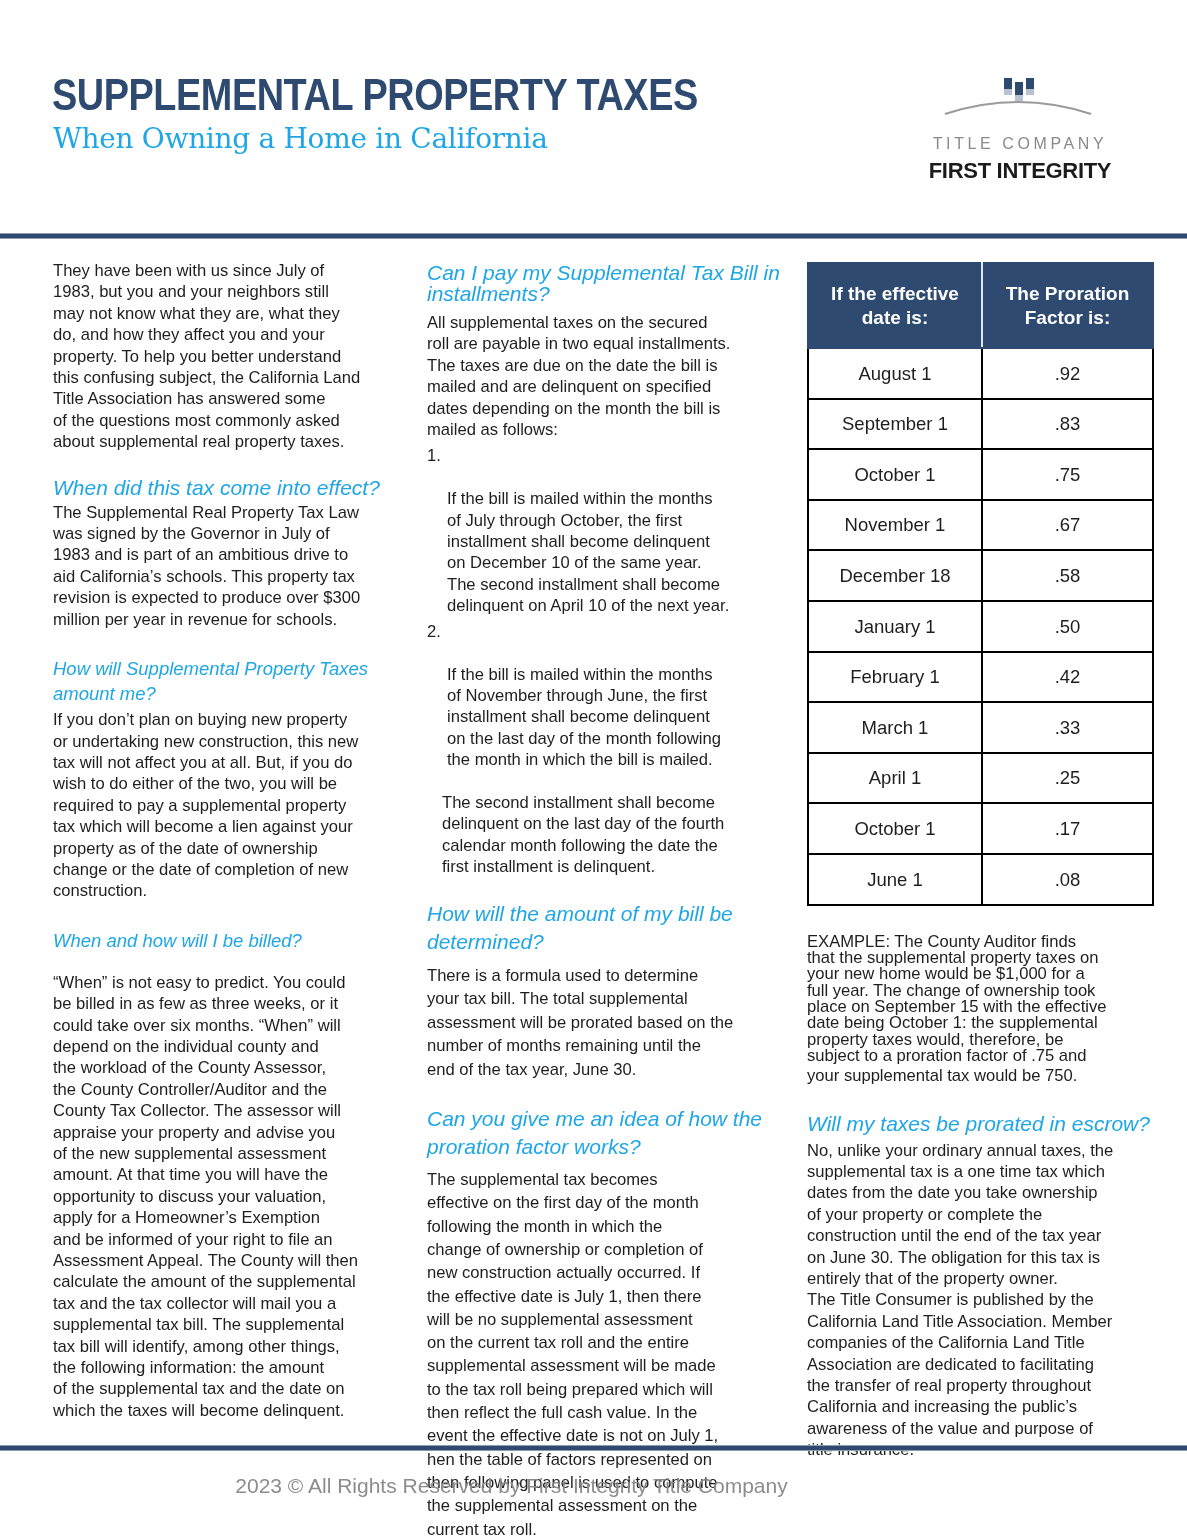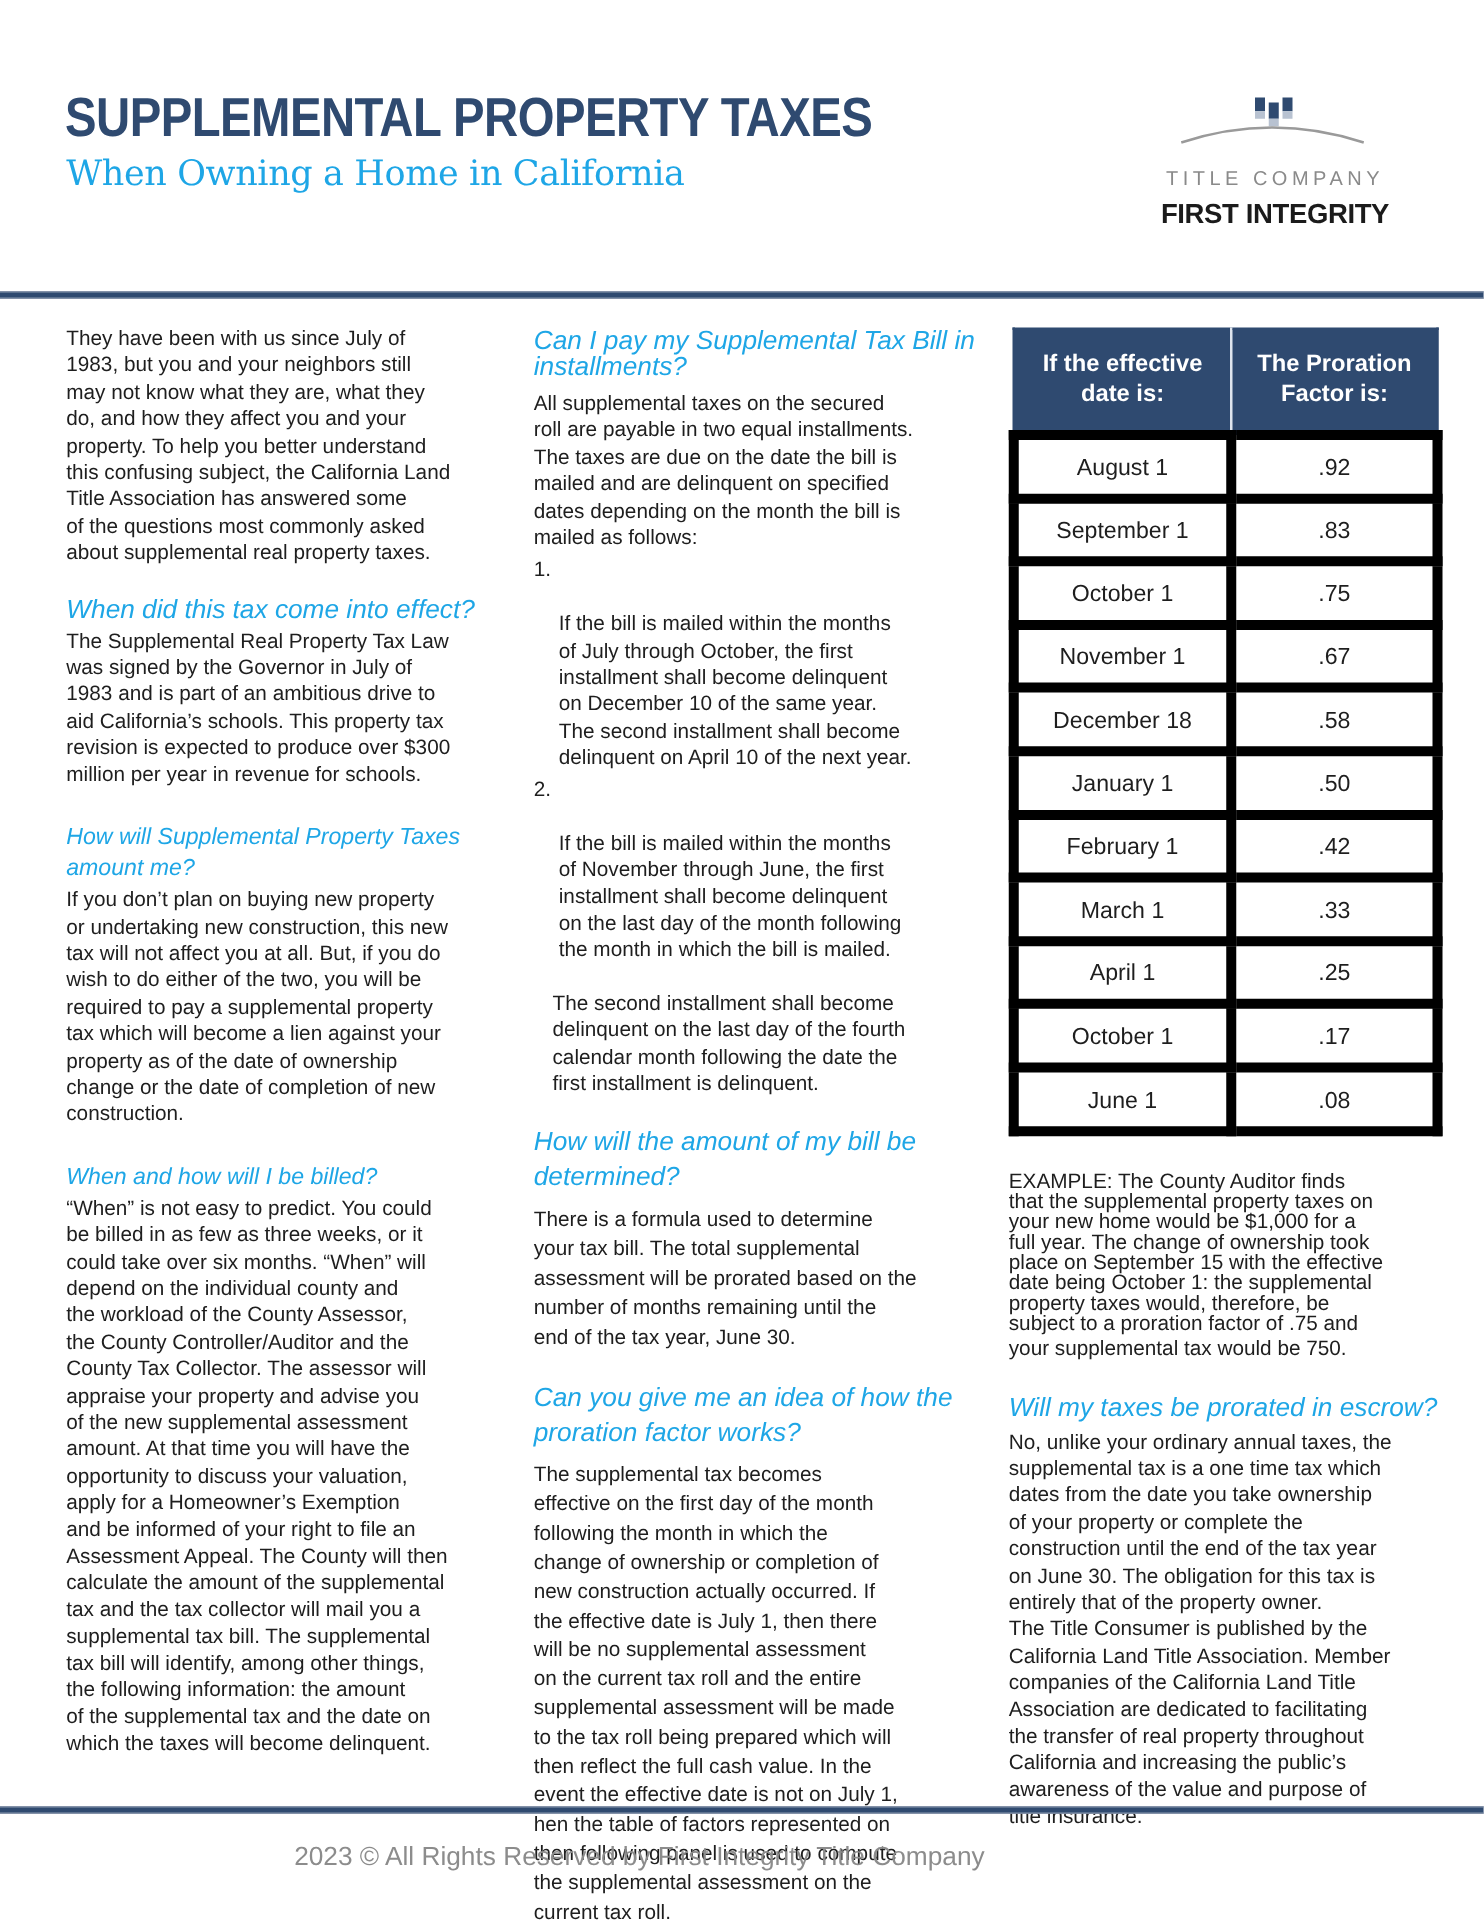--- a/index.html
+++ b/index.html
@@ -58,21 +58,21 @@
       margin-top: 0;
     }
     .proration-table th {
       background: #2f4a70; color: #ffffff; font-weight: bold; font-size: 19px;
       line-height: 24px; padding: 0 4px; height: 85px; text-align: center;
       border: 2px solid #2f4a70; border-right-color: #dfe5ee;
       white-space: pre-line; vertical-align: middle;
     }
     .proration-table th:last-child { border-right-color: #2f4a70; }
     .proration-table td {
-      border: 8px solid #000000; text-align: center; height: 50.6px;
+      border: 2px solid #000000; text-align: center; height: 50.6px;
       vertical-align: middle; padding: 0;
     }
     .proration-table td.c1 { width: 174px; }
 
     .example { font-size: 16.6px; line-height: 16.3px; white-space: pre-line; }
     .example .last { line-height: 24px; display: block; }
 
     .footer {
       position: absolute; top: 1474px; left: 0; width: 1023px; text-align: center;
       font-size: 21px; color: #8c8c8c;
@@ -127,21 +127,21 @@
 or undertaking new construction, this new
 tax will not affect you at all. But, if you do
 wish to do either of the two, you will be
 required to pay a supplemental property
 tax which will become a lien against your
 property as of the date of ownership
 change or the date of completion of new
 construction.</div>
 
   <div class="h sm" style="margin-top:26px;">When and how will I be billed?</div>
-  <div class="p" style="margin-top:3px;">“When” is not easy to predict. You could
+  <div class="p" style="margin-top:19px;">“When” is not easy to predict. You could
 be billed in as few as three weeks, or it
 could take over six months. “When” will
 depend on the individual county and
 the workload of the County Assessor,
 the County Controller/Auditor and the
 County Tax Collector. The assessor will
 appraise your property and advise you
 of the new supplemental assessment
 amount. At that time you will have the
 opportunity to discuss your valuation,

